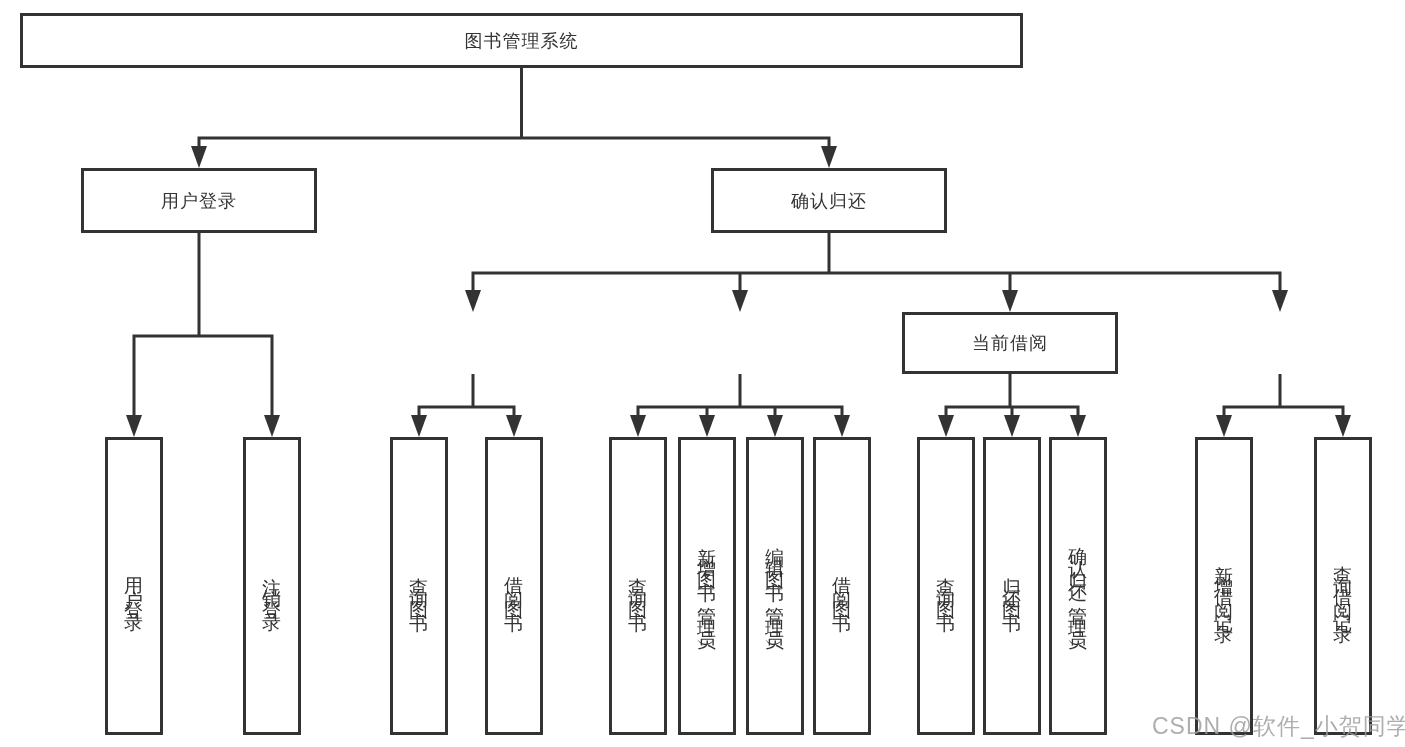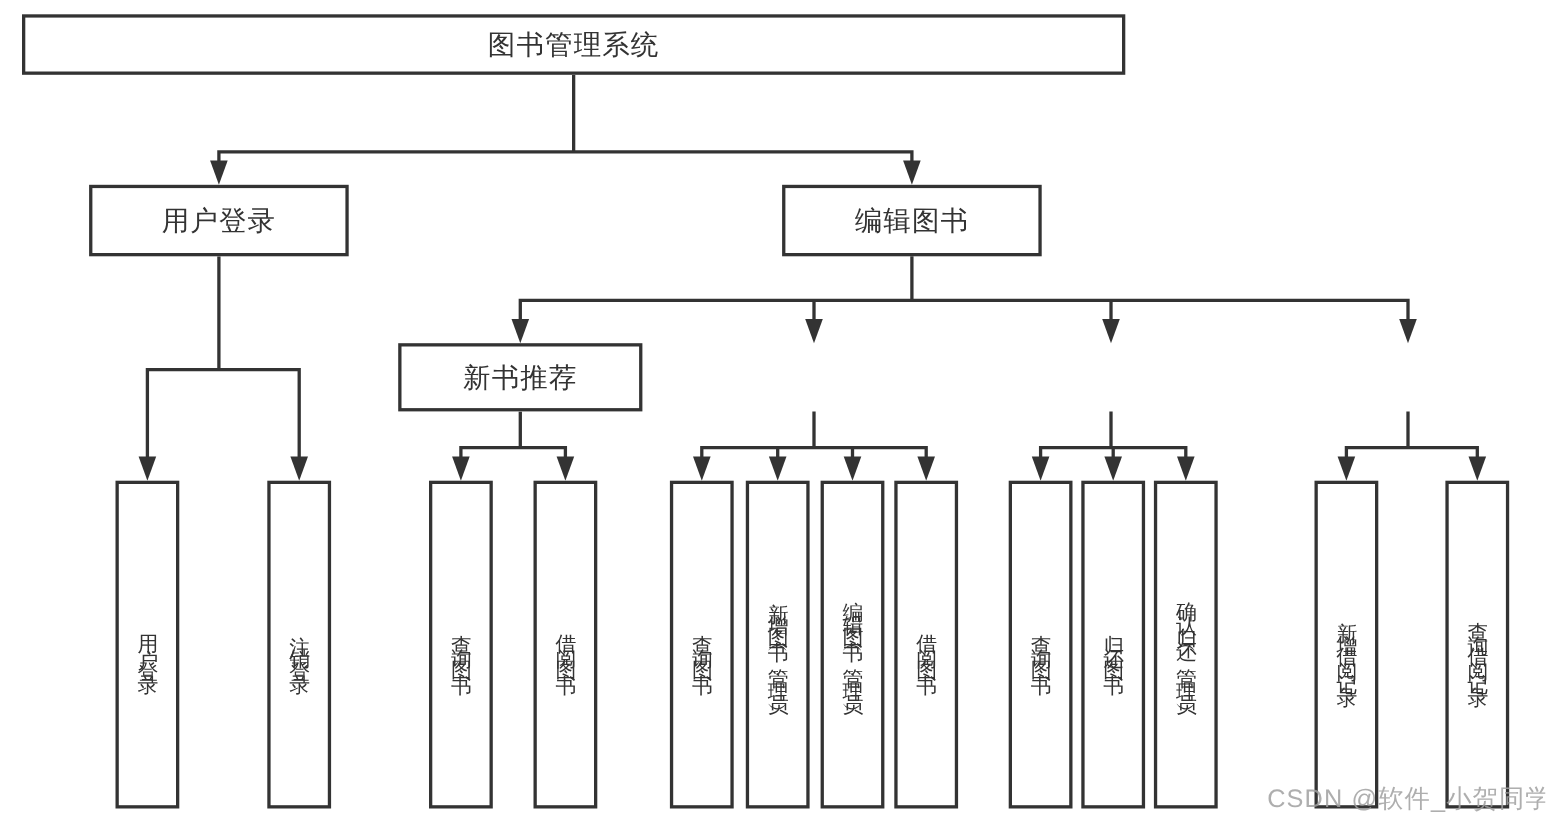--- a/index.html
+++ b/index.html
@@ -14,21 +14,21 @@
   .node{
     position:absolute;
     box-sizing:border-box;
     background:#ffffff;
     border:3px solid #333333;
     display:flex;align-items:center;justify-content:center;
     z-index:2;
     color:#333333;
   }
   .hbox span{
-    font-size:25px;
+    font-size:18px;
     letter-spacing:1px;
     white-space:nowrap;
   }
   .vbox{width:58px;top:437px;height:298px;}
   .vbox span{
     writing-mode:vertical-rl;
     text-orientation:upright;
     font-size:19px;
     letter-spacing:12px;
     line-height:1;
@@ -93,25 +93,25 @@
   </svg>
 
   <div class="node hbox" style="left:20px;top:13px;width:1003px;height:55px">
     <span>图书管理系统</span>
   </div>
 
   <div class="node hbox" style="left:81px;top:168px;width:236px;height:65px">
     <span>用户登录</span>
   </div>
   <div class="node hbox" style="left:711px;top:168px;width:236px;height:65px">
-    <span>编辑图书</span>
+    <span>确认归还</span>
   </div>
 
-  <div class="node hbox" style="left:362px;top:312px;width:222px;height:62px">
-    <span>新书推荐</span>
+  <div class="node hbox" style="left:902px;top:312px;width:216px;height:62px">
+    <span>当前借阅</span>
   </div>
 
   <div class="node vbox" style="left:105px">
     <span>用户登录</span>
   </div>
   <div class="node vbox" style="left:243px">
     <span>注销登录</span>
   </div>
 
   <div class="node vbox" style="left:390px">

